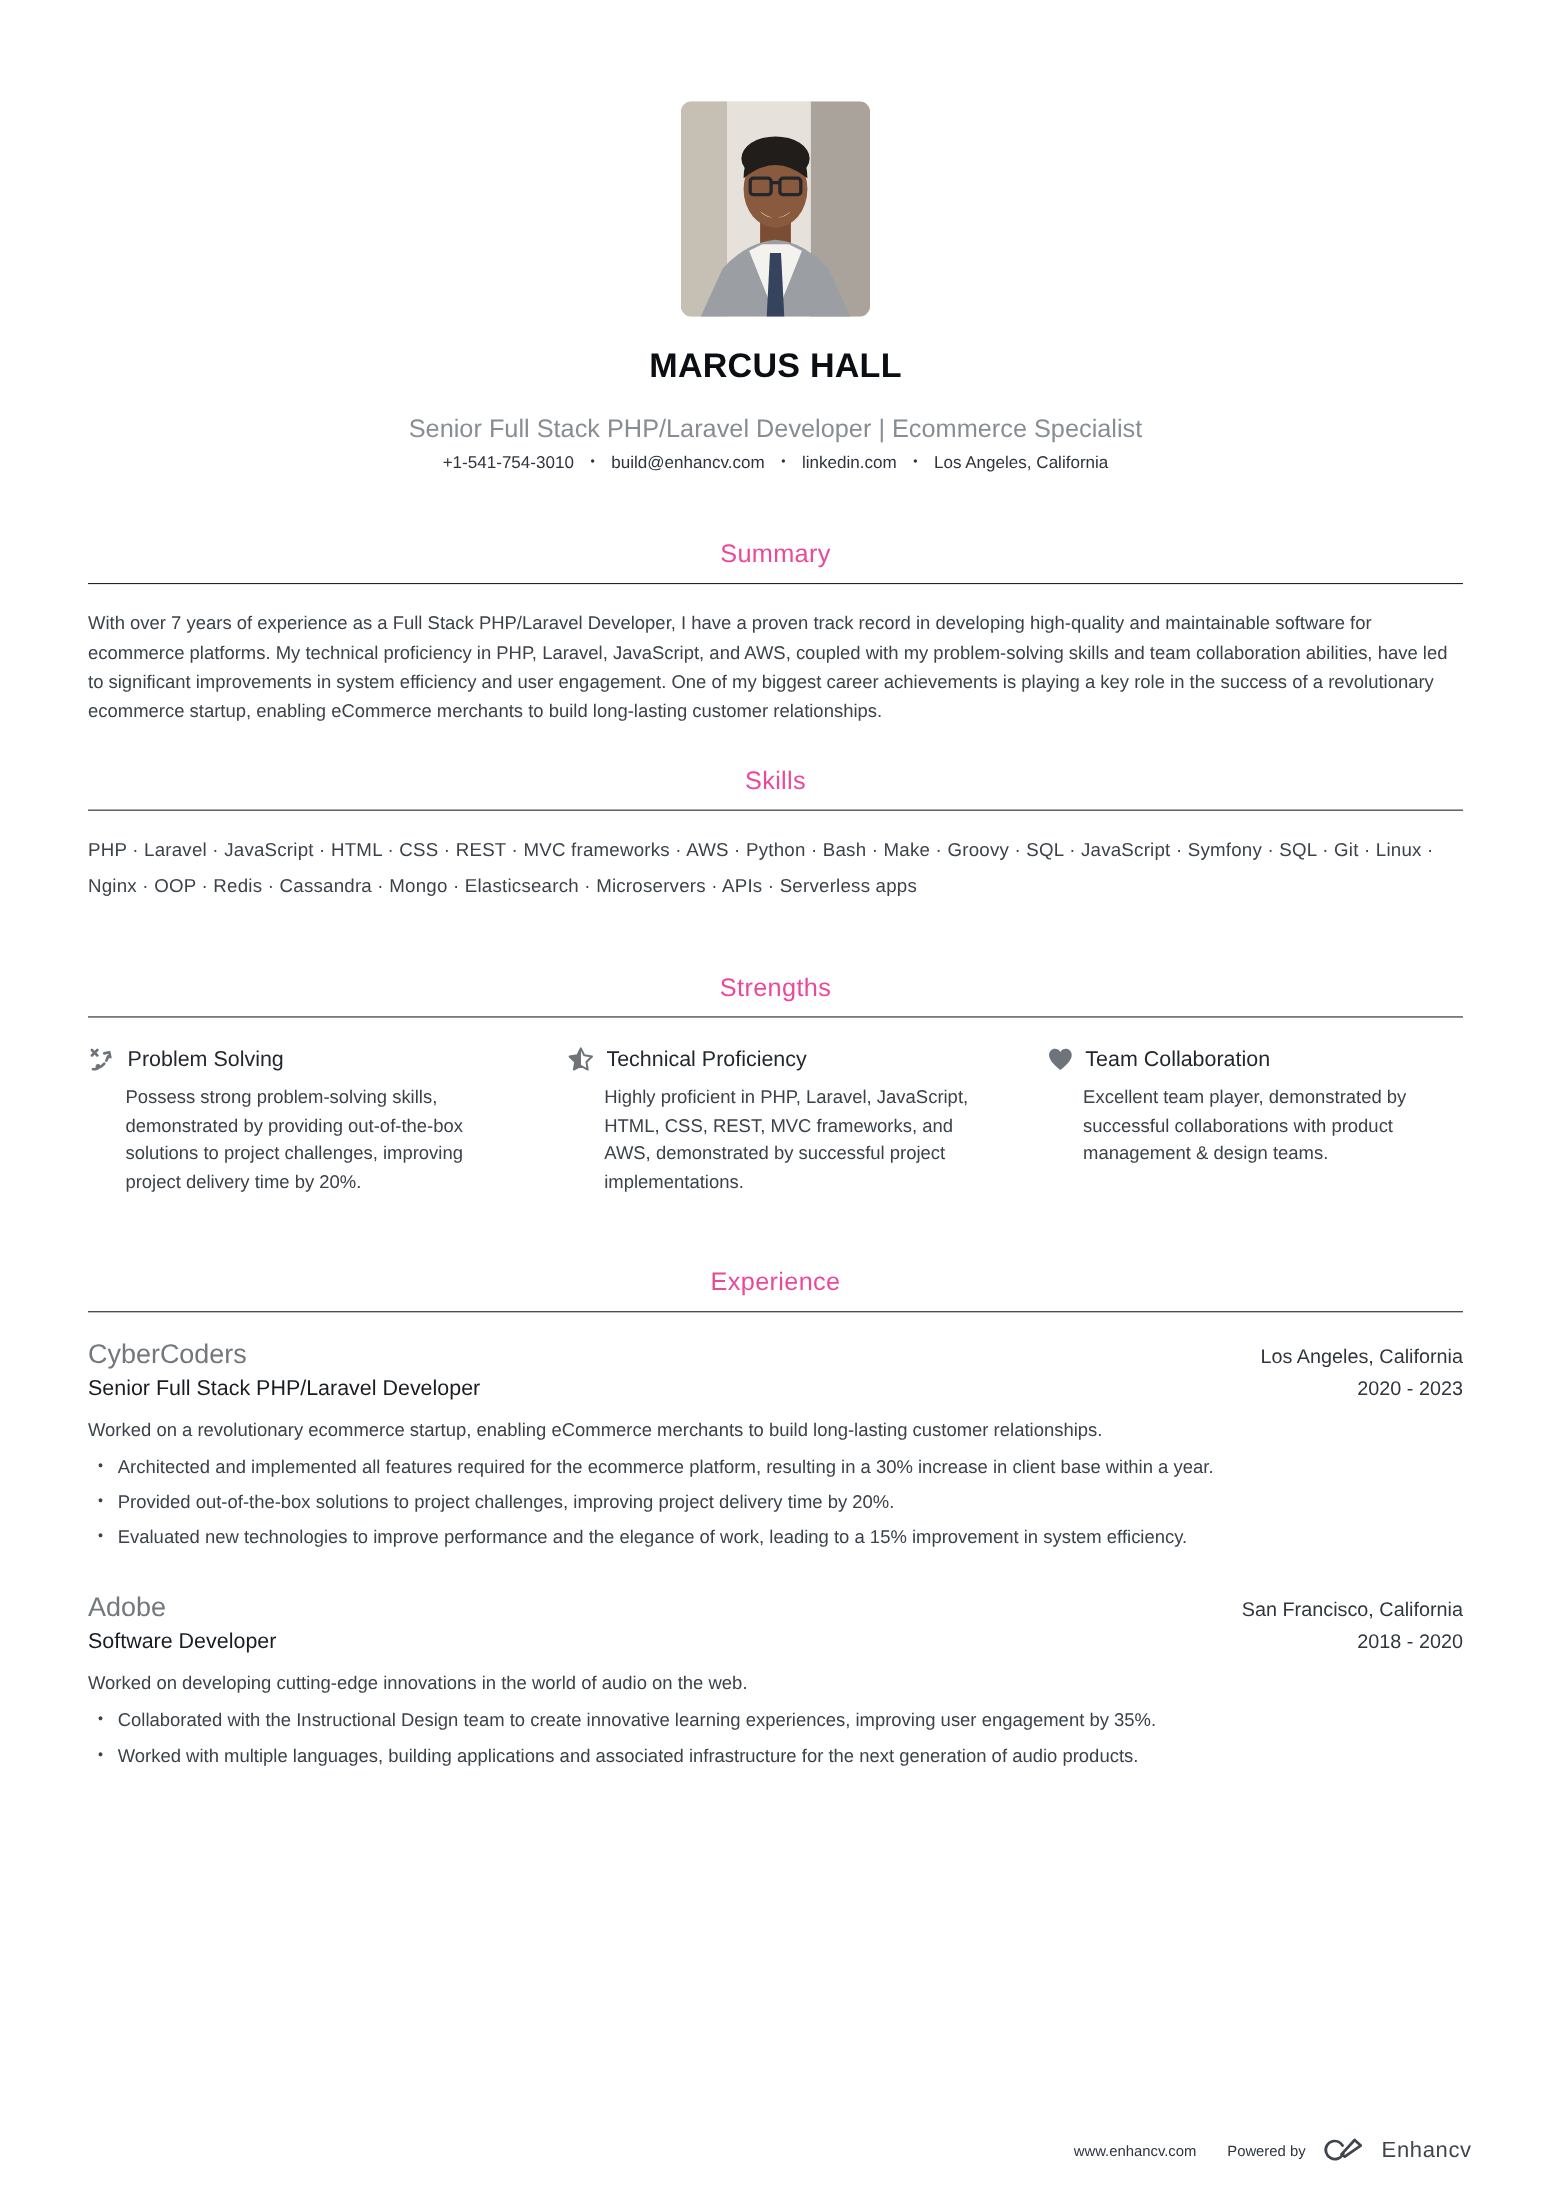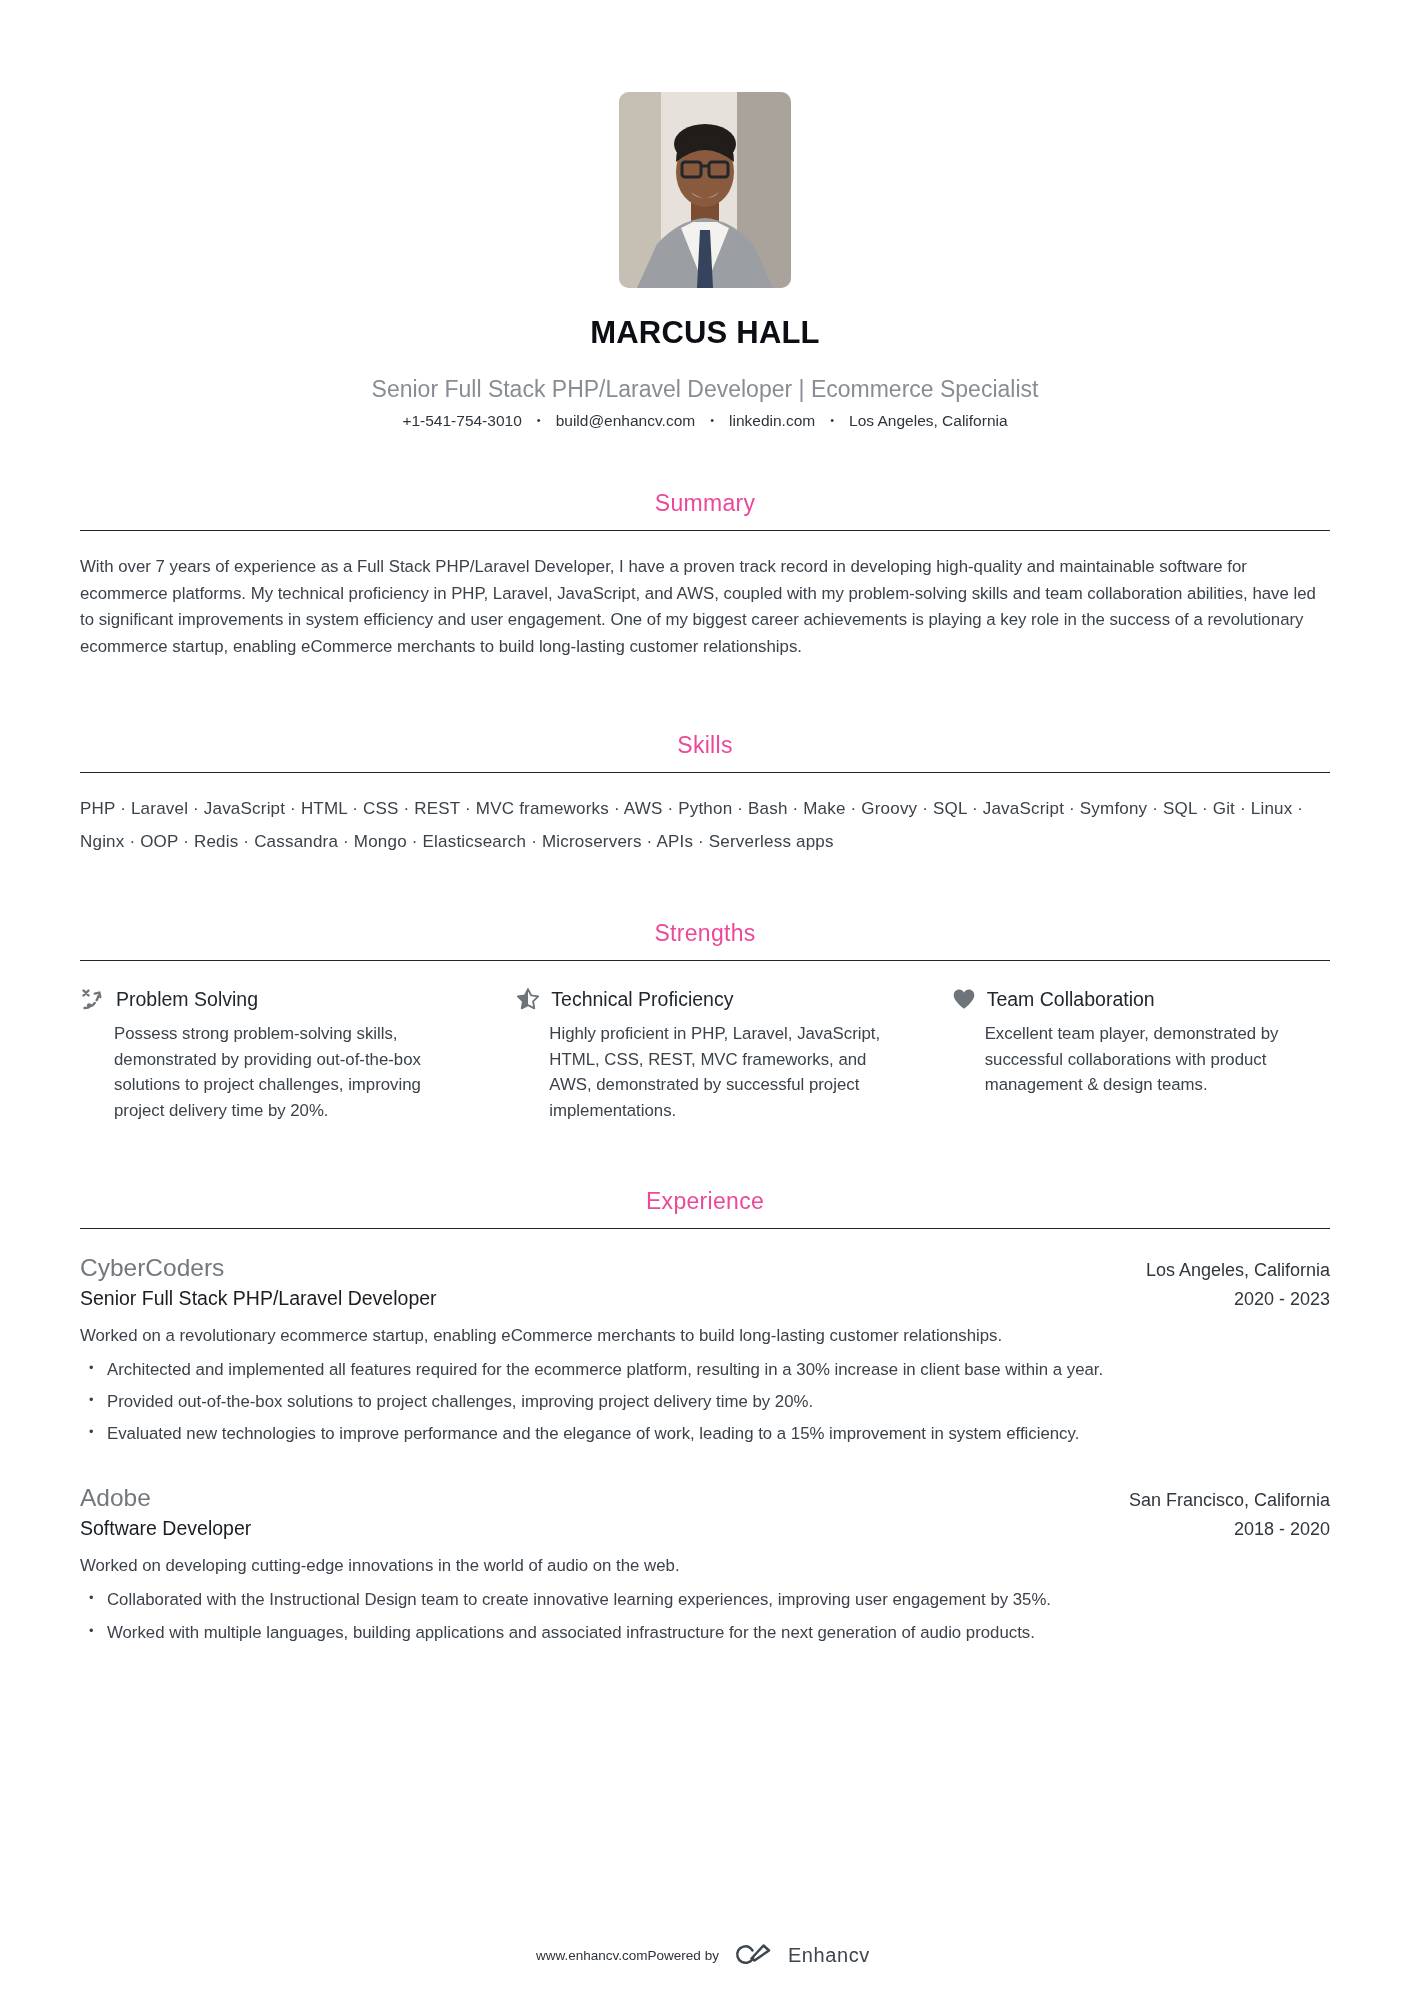--- a/index.html
+++ b/index.html
@@ -22,21 +22,21 @@
   .contact-item { display: inline-block; }
   .contact-item + .contact-item::before {
     content: "\2022"; color: #2e343b; font-size: 11px;
     margin: 0 15px; vertical-align: 2px;
   }
 
   
   .section-title { text-align: center; font-size: 23px; font-weight: 400; color: #ec4899; letter-spacing: 0.3px; }
   .section-rule { border: none; border-top: 1.7px solid #20252a; margin: 13px 0 0; }
   .sec-summary   { margin-top: 60px; }
-  .sec-skills    { margin-top: 72px; }
+  .sec-skills    { margin-top: 36px; }
   .sec-strengths { margin-top: 62px; }
   .sec-experience{ margin-top: 64px; }
 
   .summary-text { margin-top: 23px; font-size: 16.8px; line-height: 1.58; }
 
   .skills-text { margin-top: 19px; font-size: 17px; line-height: 1.95; letter-spacing: 0.2px; }
 
   .strengths-grid { margin-top: 25px; display: grid; grid-template-columns: 1fr 1fr 1fr; column-gap: 56px; }
   .strength-head { display: flex; align-items: center; gap: 10px; }
   .strength-head svg { flex: 0 0 auto; }
@@ -50,21 +50,21 @@
   .xp-location { font-size: 18px; color: #30363d; }
   .xp-row2 { margin-top: 5px; }
   .xp-position { font-size: 19.5px; color: #191d22; }
   .xp-dates { font-size: 18px; color: #30363d; }
   .xp-desc { margin-top: 13px; font-size: 16.8px; line-height: 1.5; }
   .xp-bullets { margin: 9px 0 0; padding: 0; list-style: none; }
   .xp-bullets li { position: relative; padding-left: 27px; font-size: 16.8px; line-height: 1.5; margin-top: 7px; }
   .xp-bullets li::before { content: "\2022"; position: absolute; left: 9px; top: 1px; font-size: 13px; color: #3b424a; }
 
   
-  .footer { position: absolute; left: 68px; right: 72px; bottom: 26px; display: flex; justify-content: center; align-items: center; }
+  .footer { position: absolute; left: 68px; right: 72px; bottom: 26px; display: flex; justify-content: flex-end; align-items: center; gap: 28px; }
   .site { font-size: 13.5px; color: #2e343b; text-decoration: none; }
   .powered { display: flex; align-items: center; gap: 14px; }
   .powered-label { font-size: 13.5px; color: #2e343b; }
   .brand-lockup { display: flex; align-items: center; gap: 9px; }
   .brand-name { font-size: 20px; color: #3e454d; letter-spacing: 0.6px; }
 </style>
 </head>
 <body>
 
 <div class="page">

